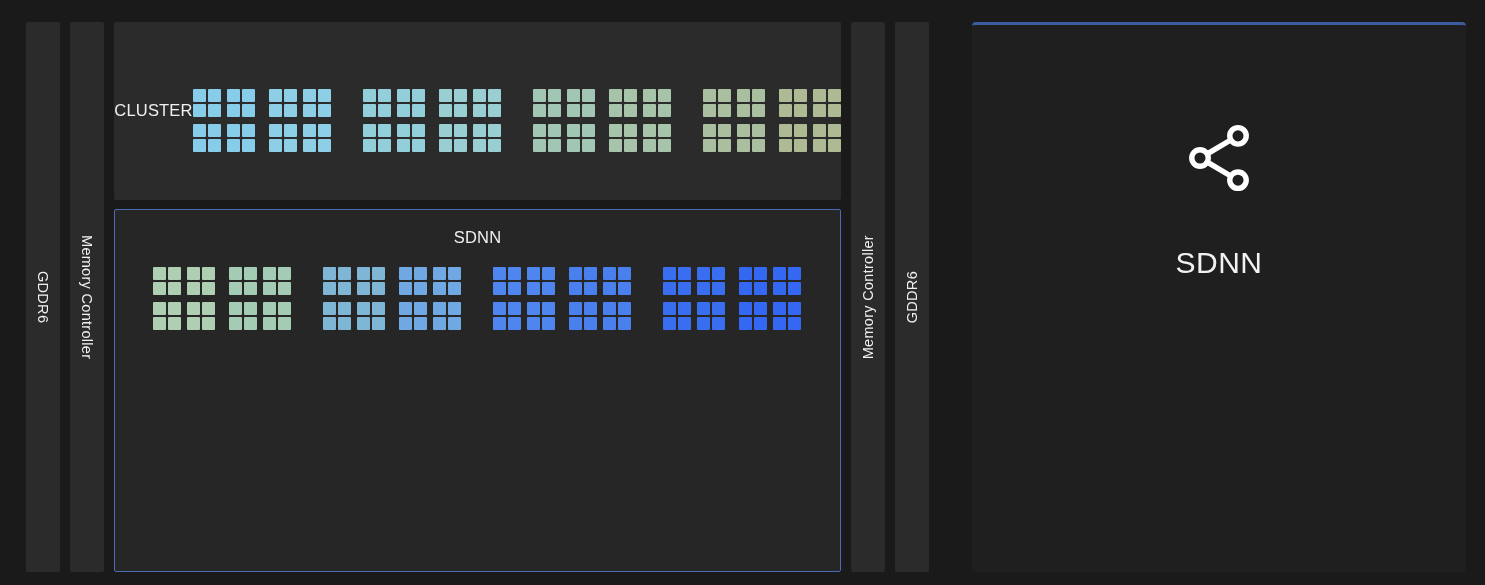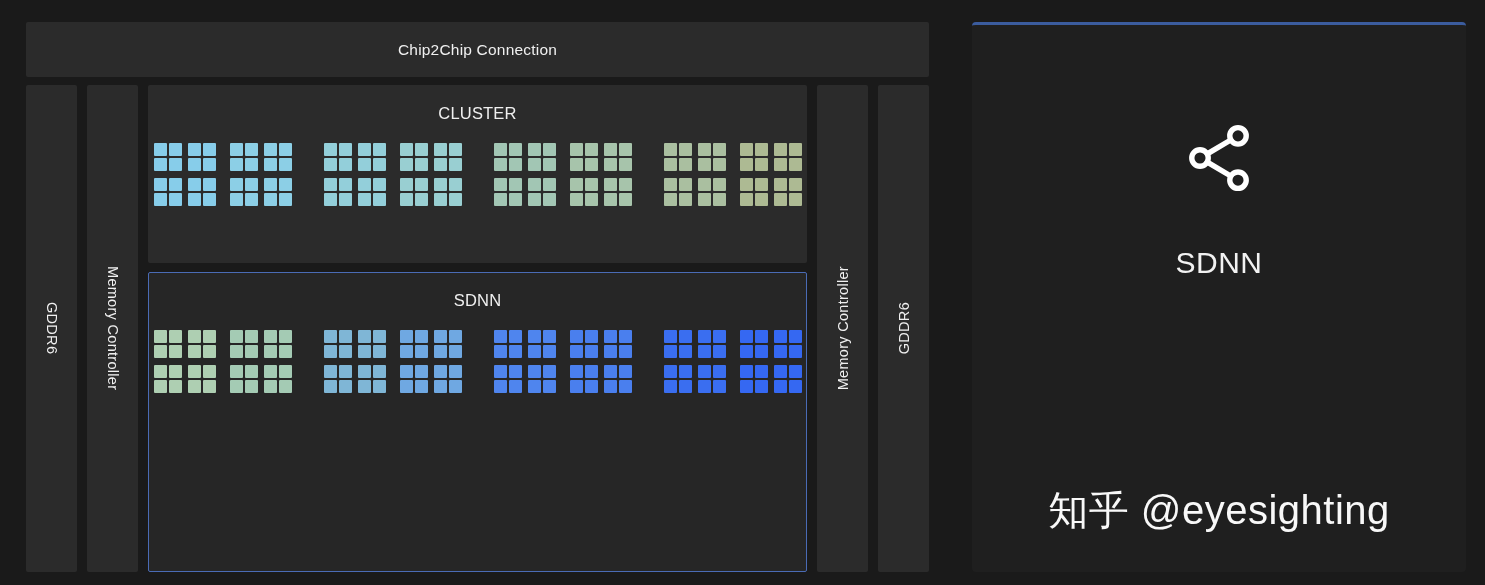--- a/index.html
+++ b/index.html
@@ -46,21 +46,21 @@
   }
   .vlabel.flip{transform:rotate(180deg);}
 
   #chip-core{
     flex:1;display:flex;flex-direction:column;gap:9px;
   }
 
   
   #cluster-box{
     background:#2b2b2b;border-radius:2px;height:178px;
-    display:flex;flex-direction:column;align-items:center;
+    display:flex;flex-direction:row;align-items:center;
     padding-top:19px;box-sizing:border-box;
   }
   #cluster-title{font-size:16.5px;margin-bottom:20px;}
 
   
   #shared-memory-box{
     background:#2b2b2b;border-radius:2px;height:46px;
     display:flex;align-items:center;justify-content:center;
   }
 
@@ -112,23 +112,20 @@
     letter-spacing:.5px;opacity:.97;
   }
 </style>
 </head>
 <body>
 
 <div id="root">
 
   <div id="chip-diagram">
 
-    <div id="chip2chip-bar" class="panel">
-      <span class="panel-label">Chip2Chip Connection</span>
-    </div>
 
     <div id="chip-middle">
 
       <div class="side-col">
         <span class="vlabel">GDDR6</span>
       </div>
 
       <div class="side-col">
         <span class="vlabel">Memory Controller</span>
       </div>
@@ -609,17 +606,16 @@
         <circle cx="6" cy="12" r="2.6"></circle>
         <circle cx="18" cy="19" r="2.6"></circle>
         <line x1="8.3" y1="10.7" x2="15.7" y2="6.3"></line>
         <line x1="8.3" y1="13.3" x2="15.7" y2="17.7"></line>
       </svg>
     </div>
 
     <div id="card-title">SDNN</div>
 
 
-    <div id="watermark">知乎 @eyesighting</div>
 
   </div>
 
 </div>
 
 </body></html>

